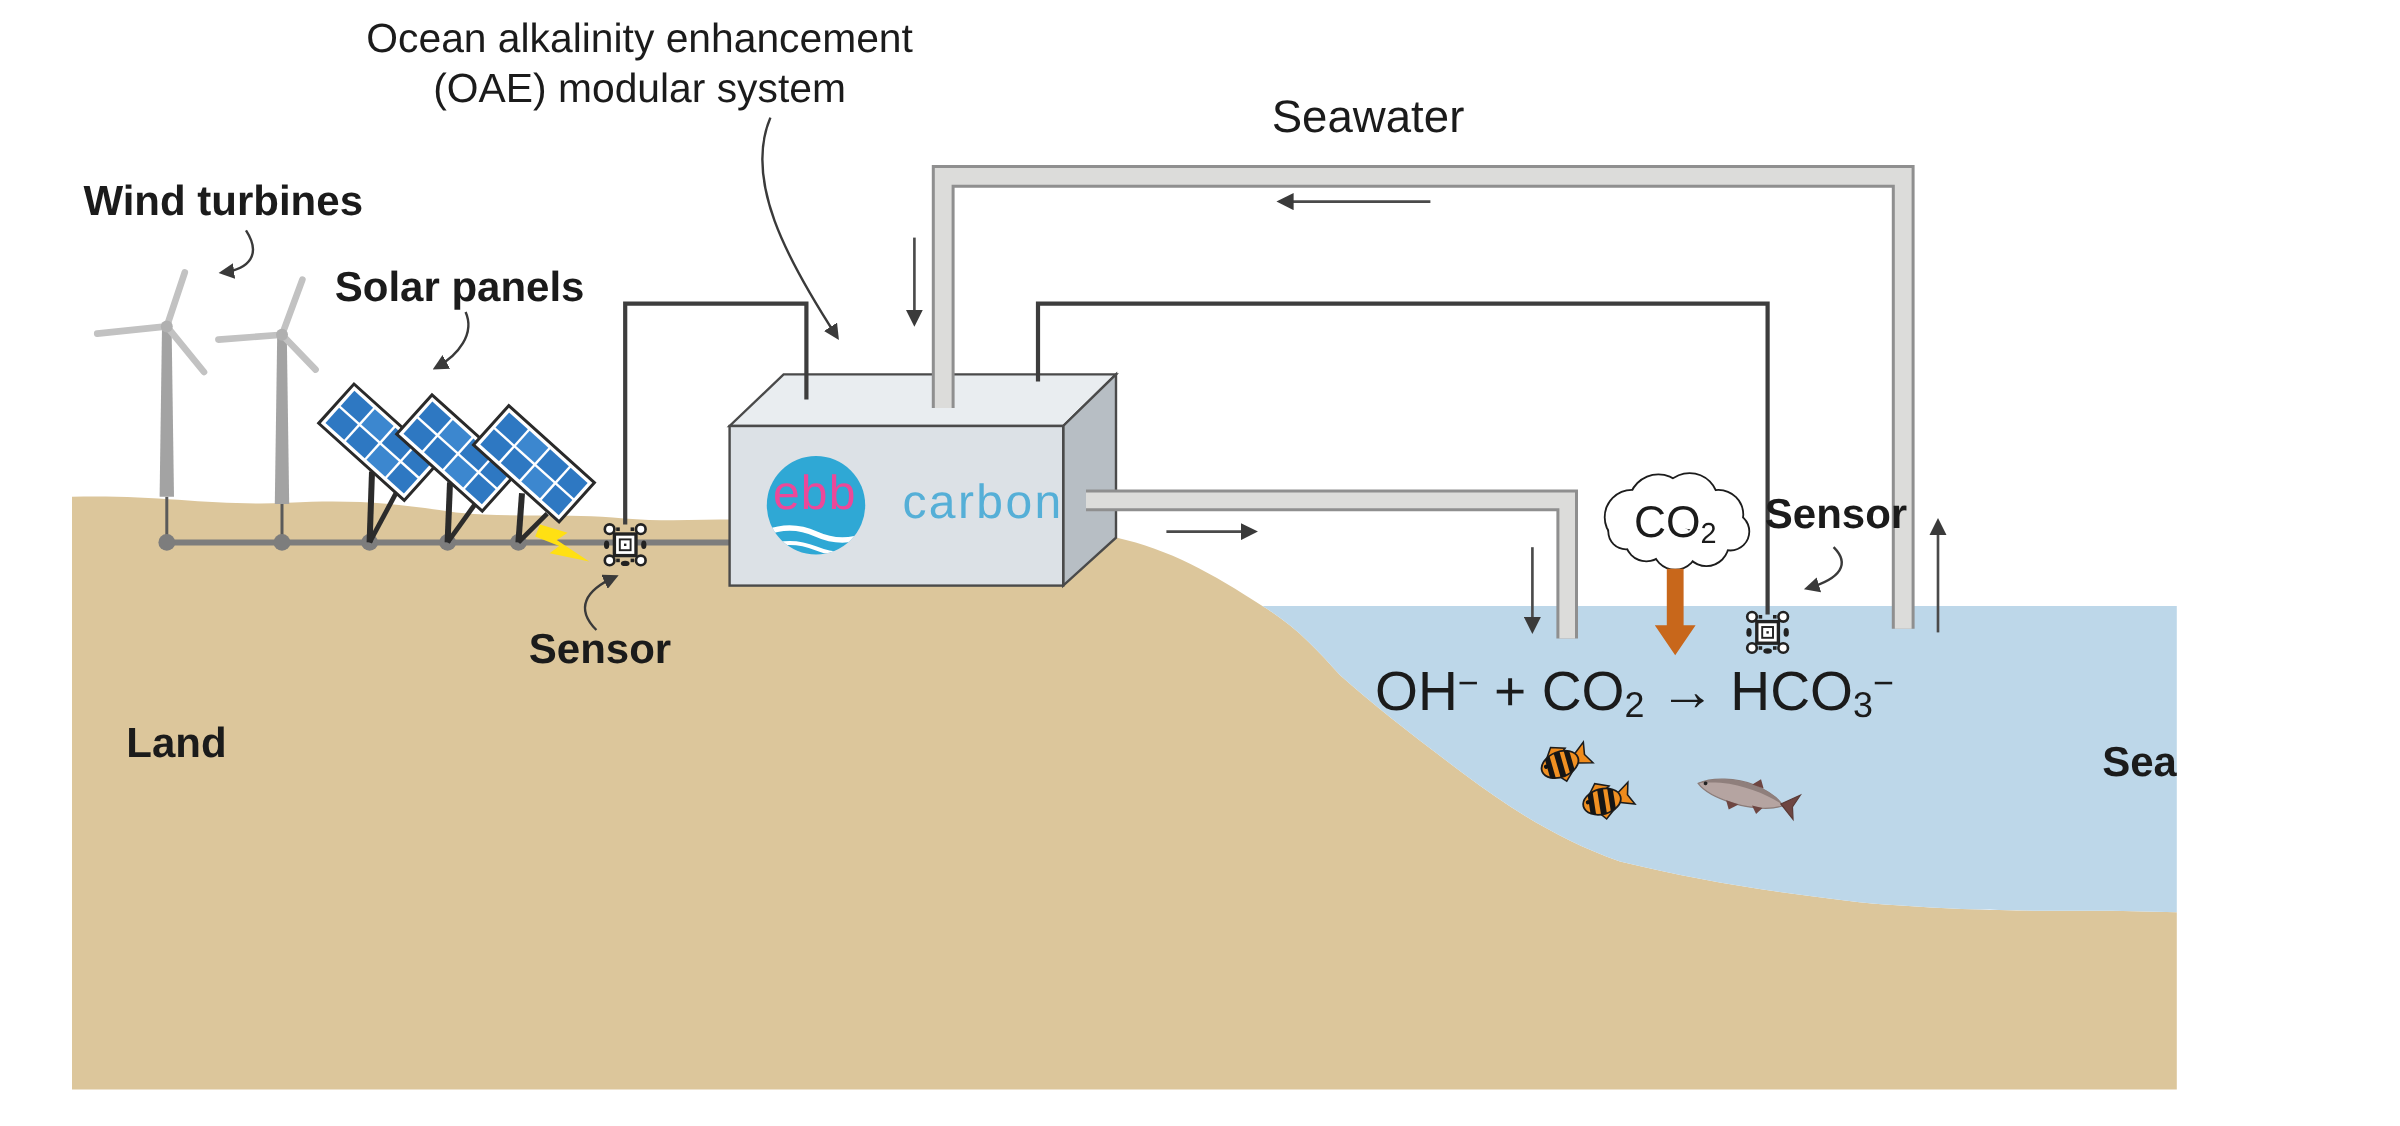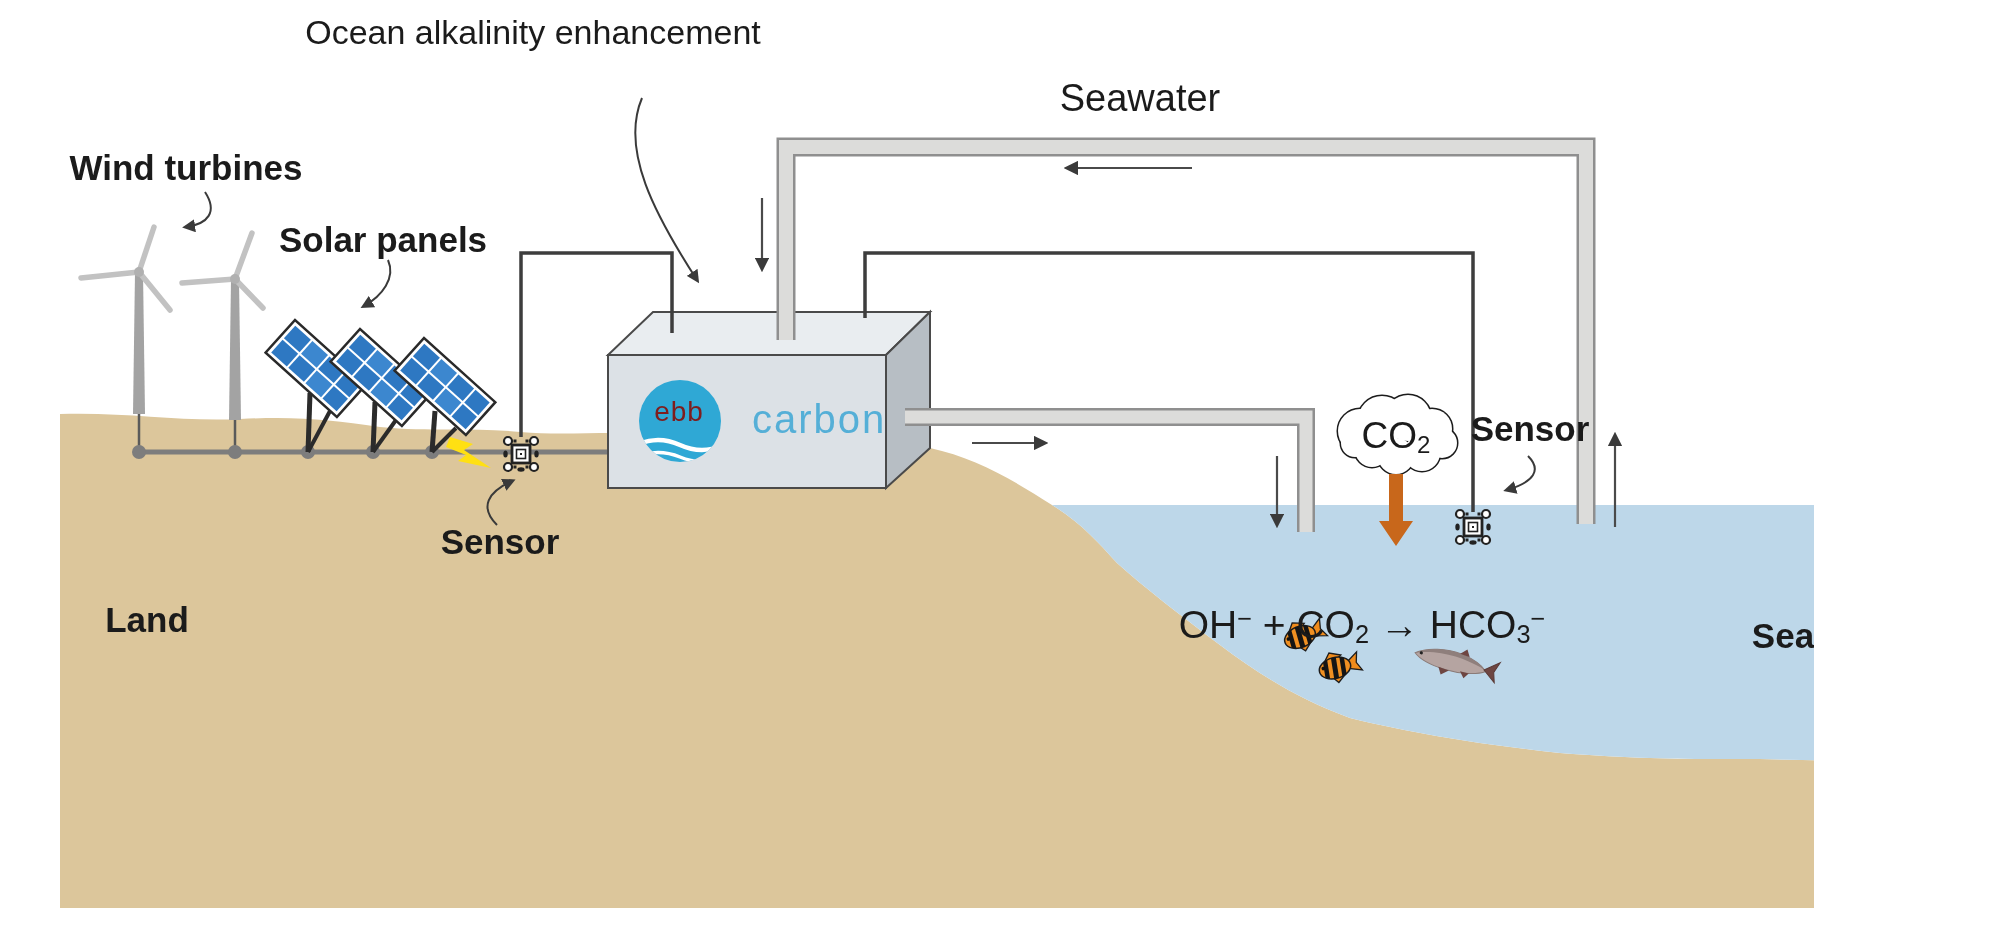--- a/index.html
+++ b/index.html
@@ -5,24 +5,24 @@
   html,body{margin:0;padding:0;background:#ffffff;}
   .stage{position:relative;width:1814px;height:938px;background:#ffffff;overflow:hidden;
          font-family:"Liberation Sans",sans-serif;color:#1b1b1b;}
   svg.gfx{position:absolute;left:0;top:0;}
   .lbl{position:absolute;transform:translate(-50%,-50%);white-space:nowrap;
        font-family:"Liberation Sans",sans-serif;color:#1b1b1b;line-height:1.1;}
   .t34{font-size:34px;}
   .t35{font-size:35px;font-weight:bold;}
   .t37{font-size:37px;}
   .t38{font-size:38px;}
-  .t39{font-size:39px;margin-top:48px;}
+  .t39{font-size:46px;}
   .lbl sub{font-size:65%;vertical-align:-18%;}
   .lbl sup{font-size:65%;vertical-align:38%;}
-  .logo-ebb{position:absolute;transform:translate(-50%,-50%);font-size:28px;color:#7f1d1d;
+  .logo-ebb{position:absolute;transform:translate(-50%,-50%);font-size:40px;color:#ec4899;
             letter-spacing:1px;}
   .logo-carbon{position:absolute;transform:translate(0,-50%);font-size:40px;color:#55afd7;
                letter-spacing:2px;margin-left:19px;}
 </style>
 </head>
 <body>
 
 <div class="stage">
 
 <svg class="gfx" width="2000" height="938" viewBox="0 0 2000 938">
@@ -231,20 +231,21 @@
 
   <use href="#chip-proto" transform="translate(521,454)"></use>
   <use href="#chip-proto" transform="translate(1473,527)"></use>
 
   <use href="#clownfish-proto" transform="translate(1300,637) rotate(-22)"></use>
   <use href="#clownfish-proto" transform="translate(1335,668) rotate(-15)"></use>
   <use href="#salmon-proto" transform="translate(1452,662) rotate(14)"></use>
 </svg>
 
 <div class="lbl t34" style="left:533px;top:33px">Ocean alkalinity enhancement</div>
+<div class="lbl t34" style="left:533px;top:75px">(OAE) modular system</div>
 <div class="lbl t38" style="left:1140px;top:99px">Seawater</div>
 <div class="lbl t35" style="left:186px;top:168px">Wind turbines</div>
 <div class="lbl t35" style="left:383px;top:240px">Solar panels</div>
 <div class="lbl t35" style="left:500px;top:542px">Sensor</div>
 <div class="lbl t35" style="left:1530px;top:429px">Sensor</div>
 <div class="lbl t35" style="left:147px;top:620px">Land</div>
 <div class="lbl t35" style="left:1783px;top:636px">Sea</div>
 
 <div class="lbl t37" style="left:1396px;top:437px"><span>CO</span><sub>2</sub></div>
 

